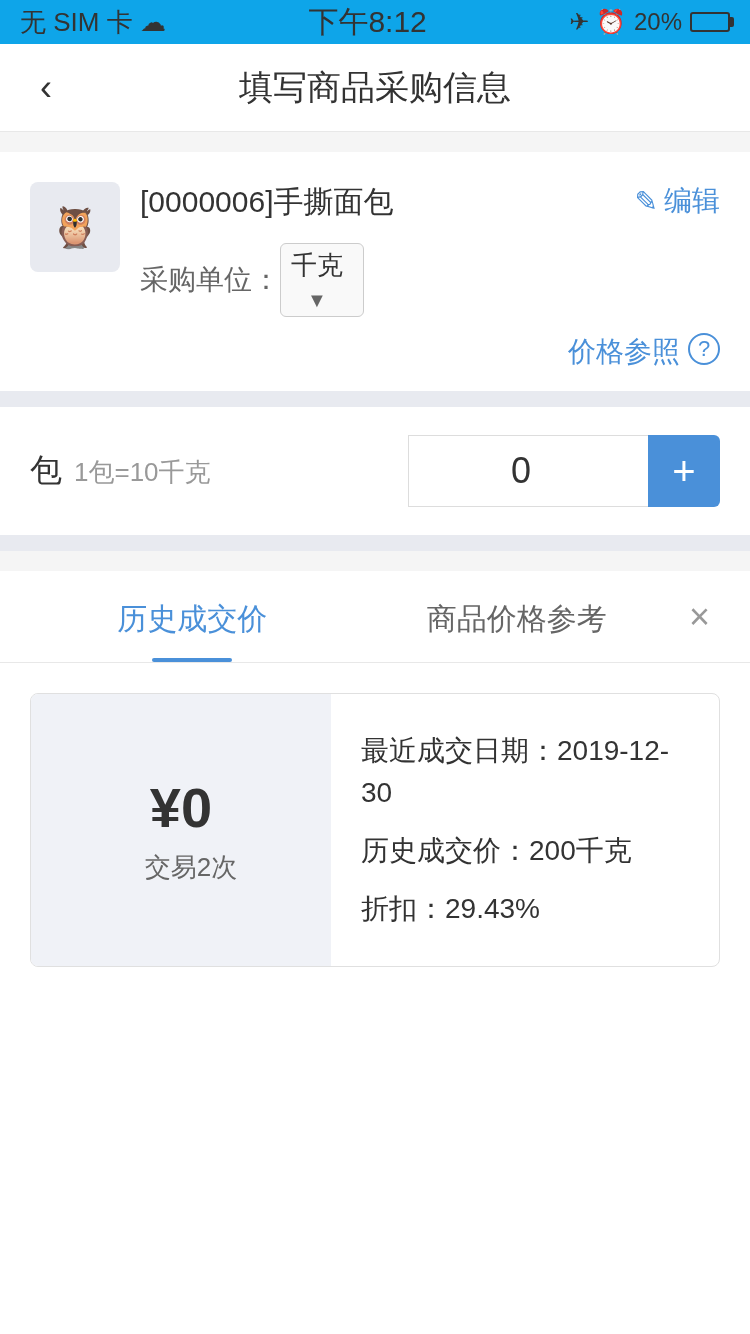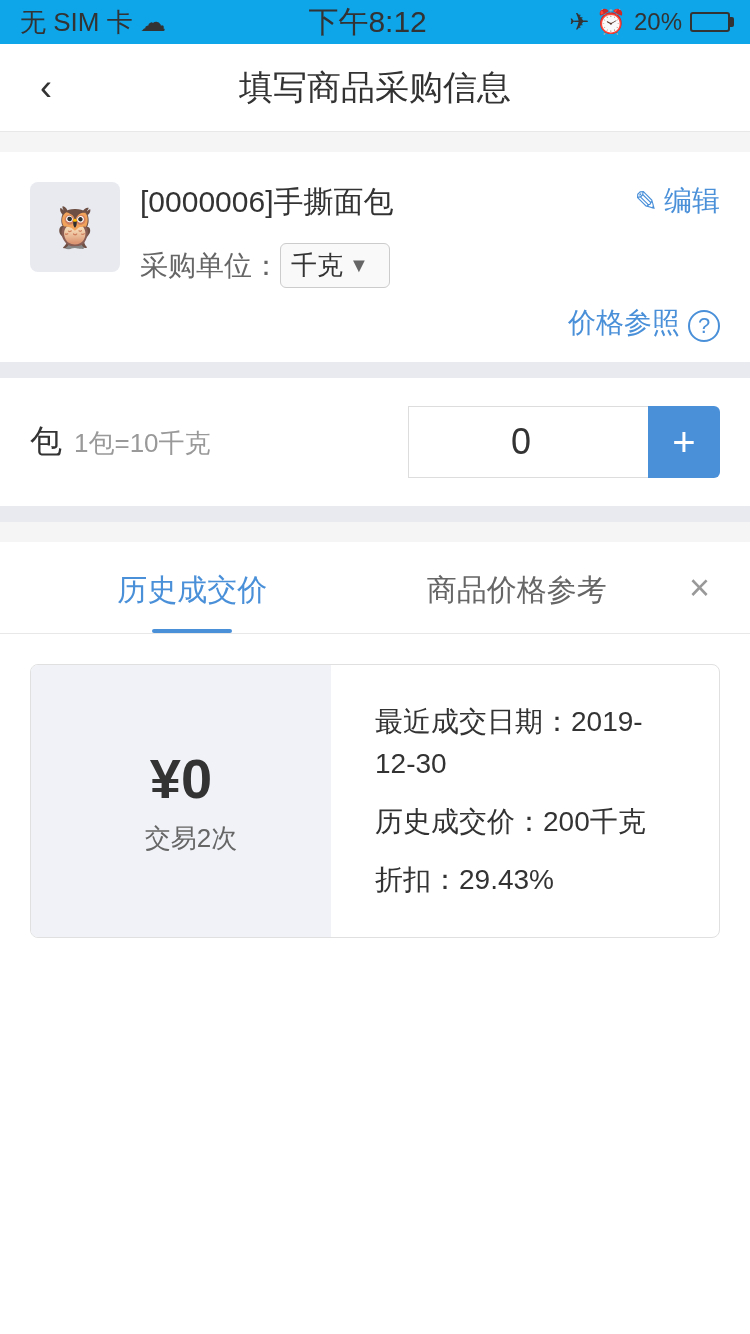--- a/index.html
+++ b/index.html
@@ -149,20 +149,21 @@
       border: 1px solid #ccc;
       border-radius: 6px;
       padding: 4px 20px 4px 10px;
       font-size: 26px;
       color: #333;
       background: #f9f9f9;
       position: relative;
       display: inline-flex;
       align-items: center;
       gap: 6px;
+      flex-direction: column;
     }
     .unit-select-arrow {
       font-size: 20px;
       color: #666;
     }
     .edit-btn {
       color: #4a90d9;
       font-size: 28px;
       display: flex;
       align-items: center;
@@ -171,21 +172,21 @@
     }
     .price-ref-row {
       display: flex;
       justify-content: flex-end;
       margin-top: 16px;
     }
     .price-ref-btn {
       color: #4a90d9;
       font-size: 28px;
       display: flex;
-      align-items: flex-end;
+      align-items: flex-start;
       gap: 8px;
       cursor: pointer;
     }
     .help-icon {
       width: 32px;
       height: 32px;
       border-radius: 50%;
       border: 2px solid #4a90d9;
       display: inline-flex;
       align-items: center;
@@ -319,21 +320,21 @@
       color: #333;
     }
     .price-sub {
       font-size: 26px;
       color: #666;
       margin-top: 10px;
       margin-left: 20px;
     }
     .price-card-right {
       flex: 1;
-      padding: 36px 44px;
+      padding: 36px 30px;
       display: flex;
       flex-direction: column;
       gap: 16px;
     }
     .detail-row {
       font-size: 28px;
       color: #333;
       line-height: 1.5;
     }
     .detail-label {

